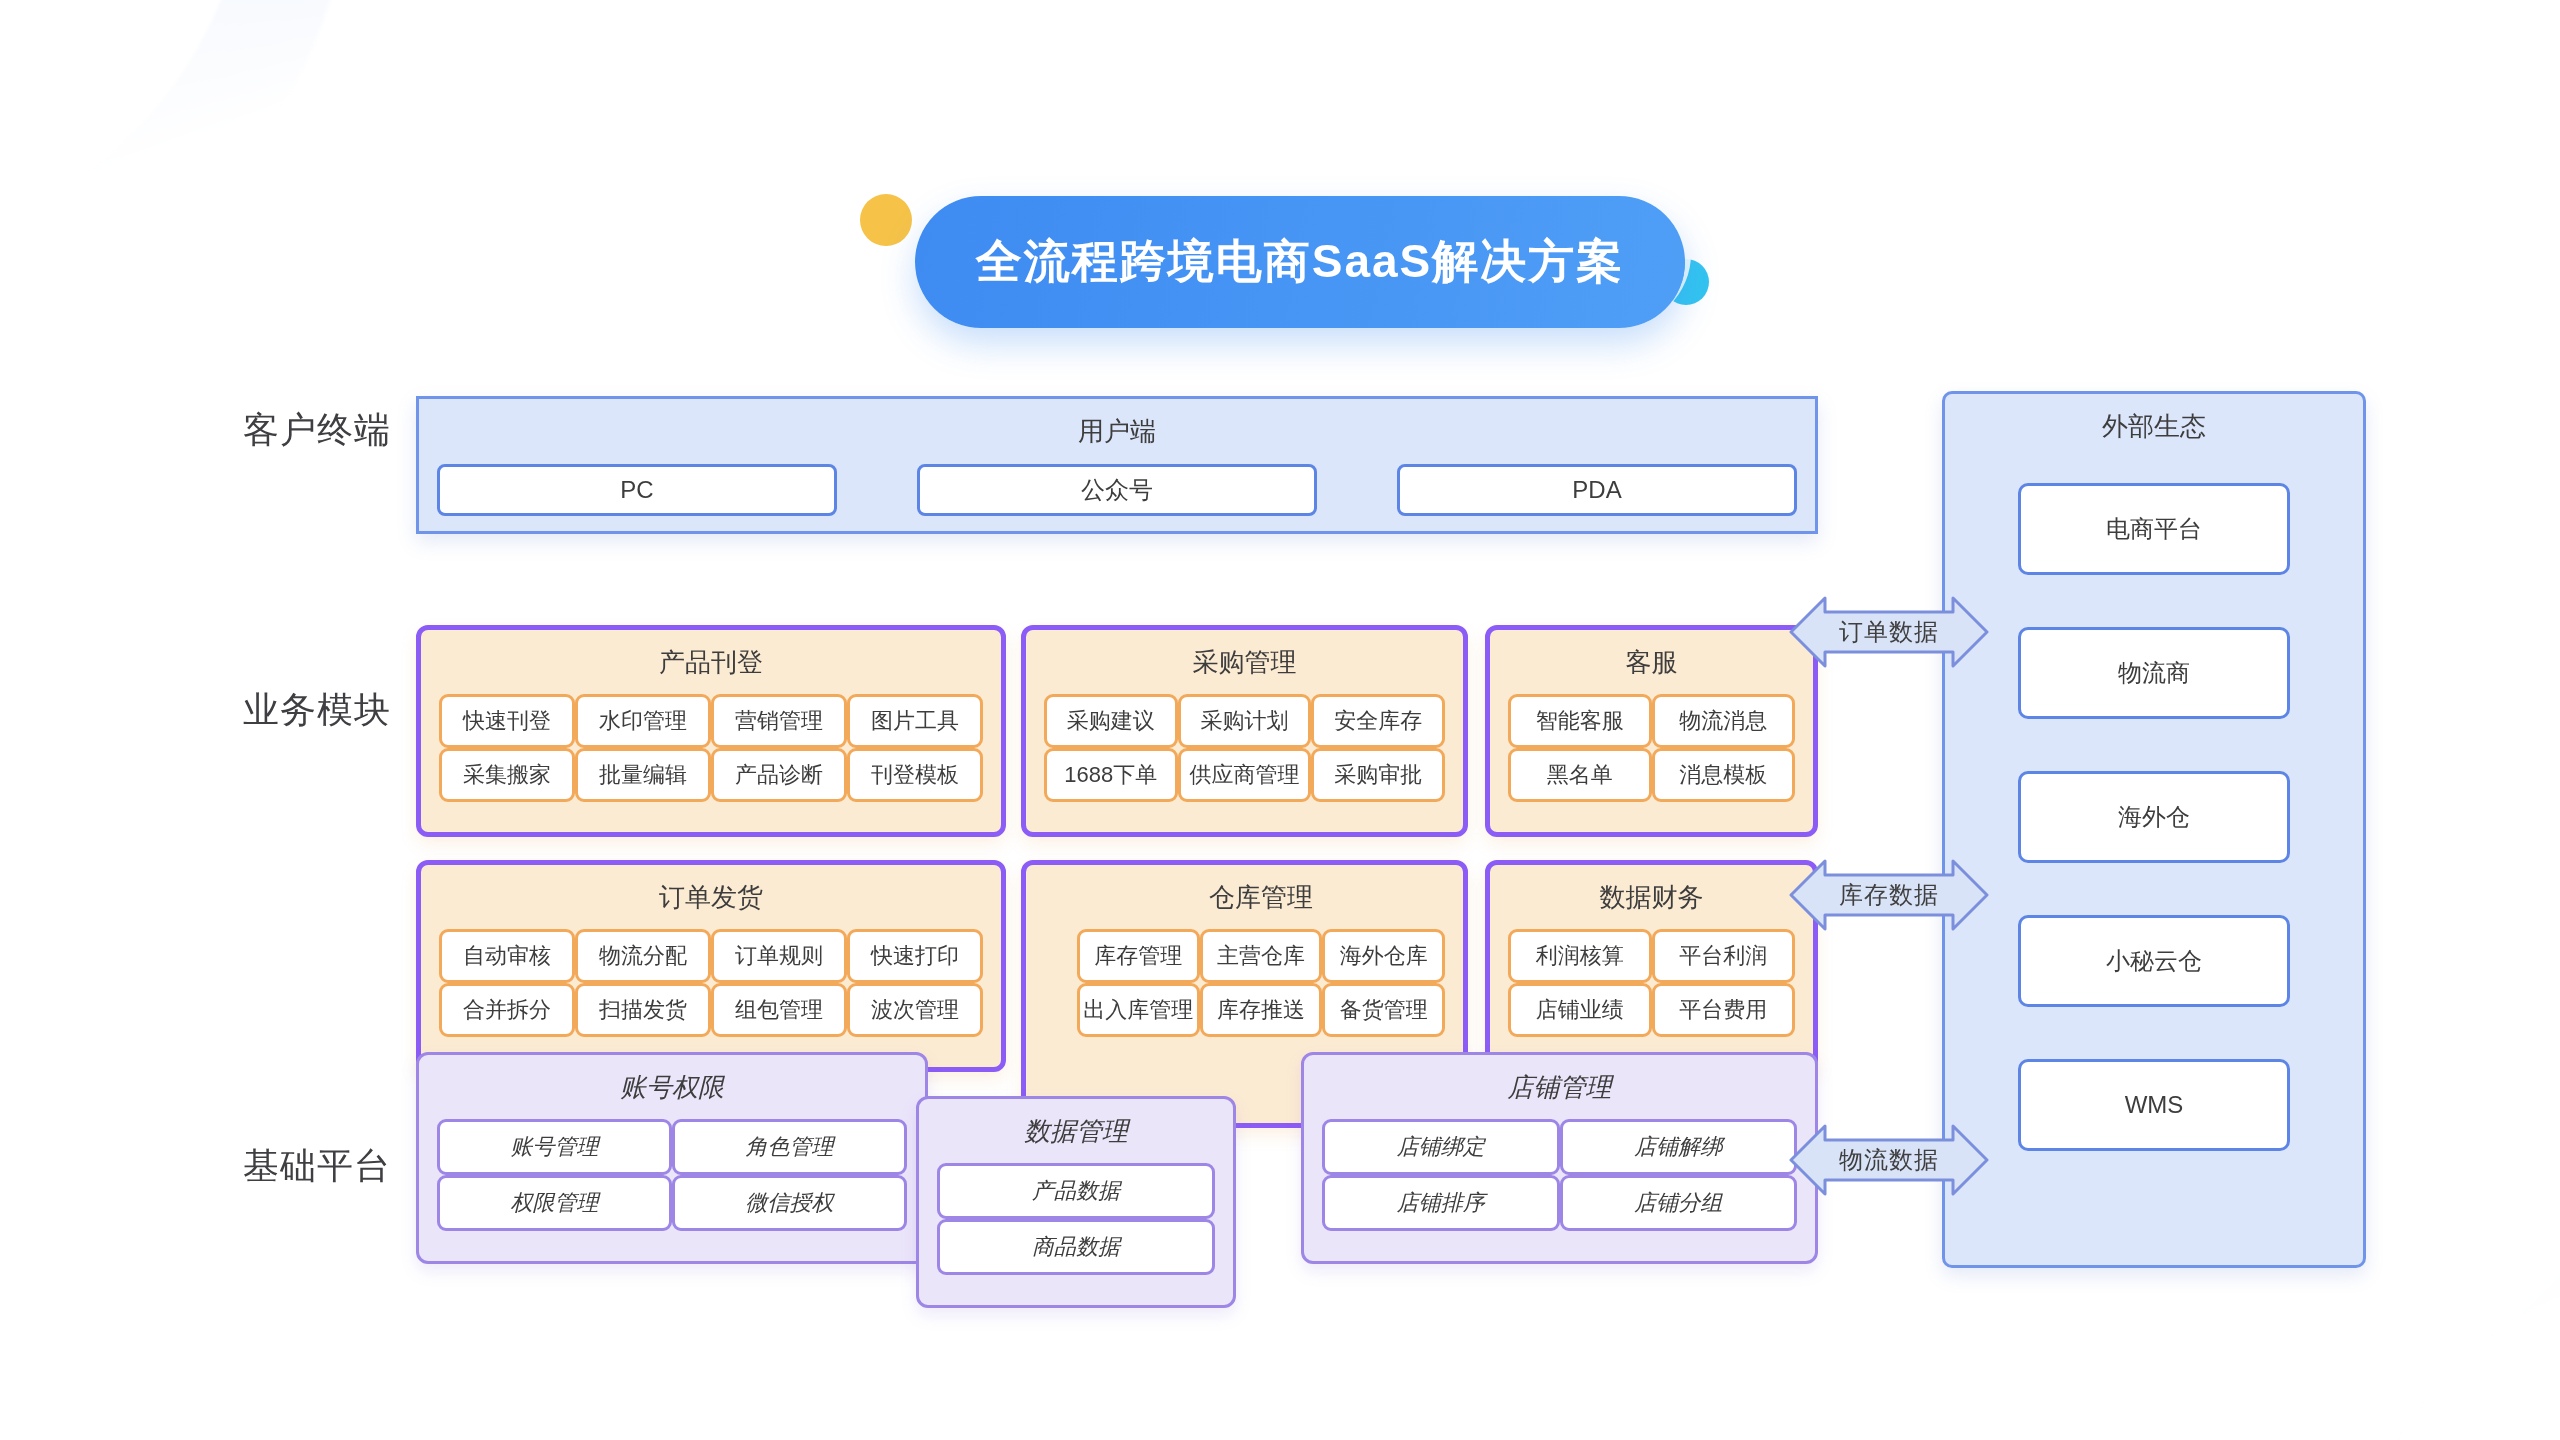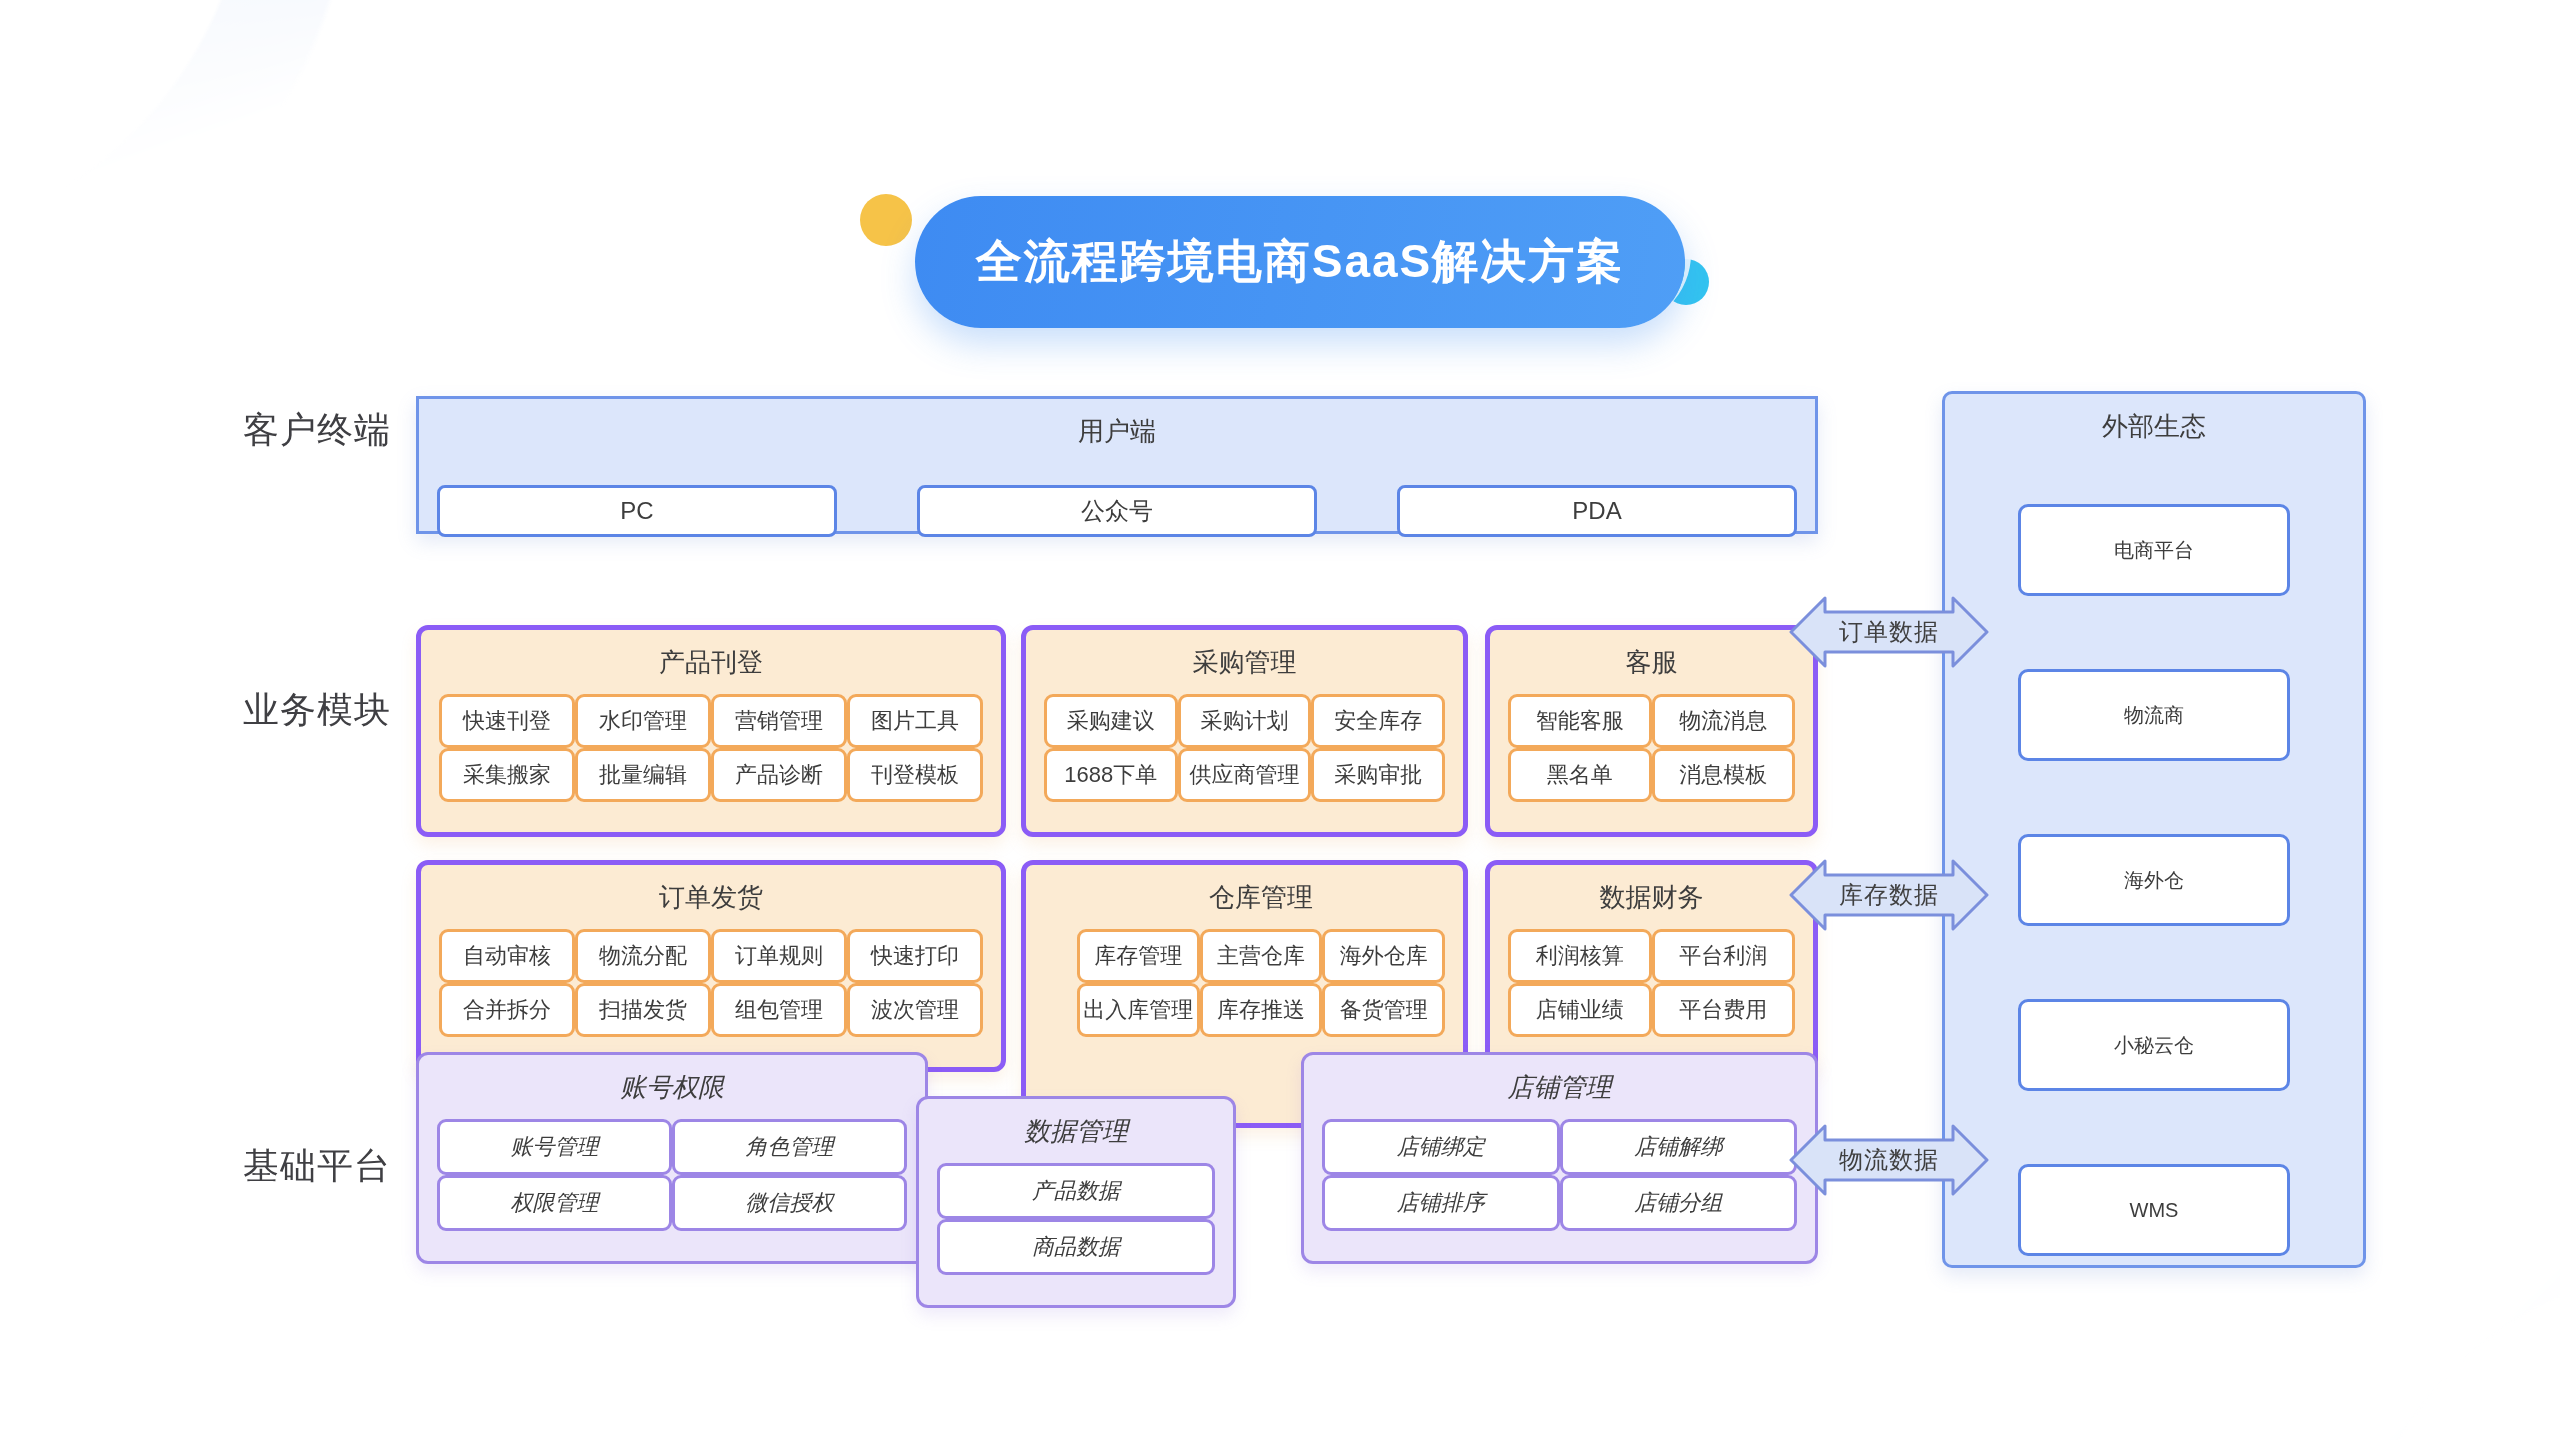--- a/index.html
+++ b/index.html
@@ -44,38 +44,38 @@
   .cols1{grid-template-columns:1fr;}
   .cols2{grid-template-columns:repeat(2,1fr);}
   .cols3{grid-template-columns:repeat(3,1fr);}
   .cols4{grid-template-columns:repeat(4,1fr);}
   .chip{
     height:54px;background:#ffffff;border-radius:9px;display:flex;align-items:center;justify-content:center;
     font-size:22px;color:#3d3d3d;white-space:nowrap;box-sizing:border-box;
   }
   
   .blue{background:#dce6fb;border:3px solid #6f94e9;box-shadow:0 8px 18px rgba(110,140,210,.18);}
-  .blue .chip,.blue .cbox,.blue .ebox{border:3px solid #5c85e6;margin-top:21px;}
+  .blue .chip,.blue .cbox,.blue .ebox{border:3px solid #5c85e6;}
   .orange{background:#fcebd3;border:5px solid #8b5cf6;box-shadow:0 8px 16px rgba(235,170,90,.15);margin-top:40px;}
   .orange .chip{border:3px solid #f3a95a;}
   .purple{background:#ebe5fa;border:3px solid #9d86e6;box-shadow:0 8px 16px rgba(150,120,220,.15);font-style:italic;}
   .purple .chip{border:3px solid #9d86e6;height:56px;}
   
   .client-row{left:416px;top:396px;width:1402px;height:138px;border-radius:0;}
   .client-list{display:flex;justify-content:space-between;margin:15px 18px 0;}
   .cbox{
     width:400px;height:52px;background:#fff;border-radius:8px;display:flex;align-items:center;justify-content:center;
     font-size:24px;color:#3d3d3d;box-sizing:border-box;
   }
   
   .eco{left:1942px;top:391px;width:424px;height:877px;border-radius:10px;}
   .eco-list{display:flex;flex-direction:column;align-items:center;gap:52px;margin-top:39px;}
   .ebox{
     width:272px;height:92px;background:#fff;border-radius:10px;display:flex;align-items:center;justify-content:center;
-    font-size:20px;color:#3d3d3d;box-sizing:border-box;
+    font-size:24px;color:#3d3d3d;box-sizing:border-box;
   }
   
   .flow-arrow{position:absolute;left:1789px;width:200px;height:76px;z-index:4;}
   .fa-order{top:594px;}
   .fa-stock{top:857px;}
   .fa-logistics{top:1122px;}
   .flow-arrow svg{position:absolute;left:0;top:0;}
   .flow-label{
     position:absolute;left:0;top:0;width:100%;height:100%;display:flex;align-items:center;justify-content:center;
     font-size:24px;color:#3f3f3f;letter-spacing:1px;

